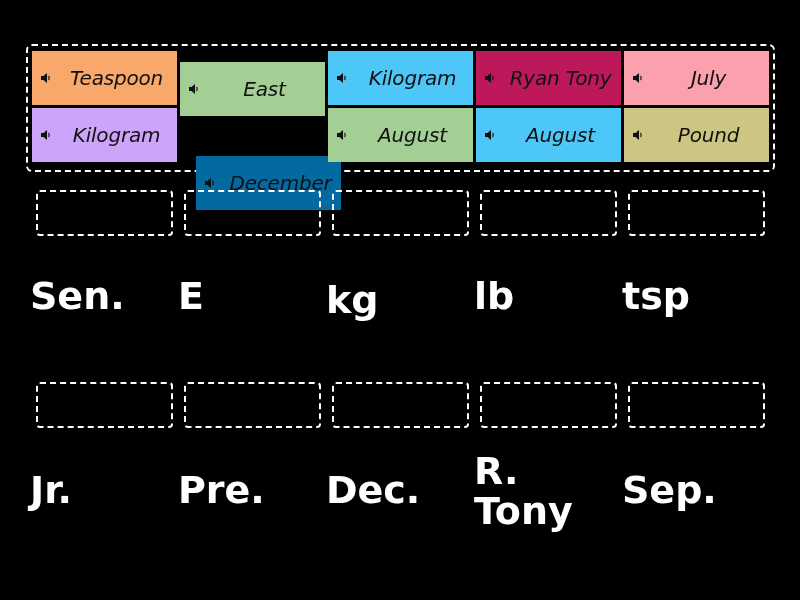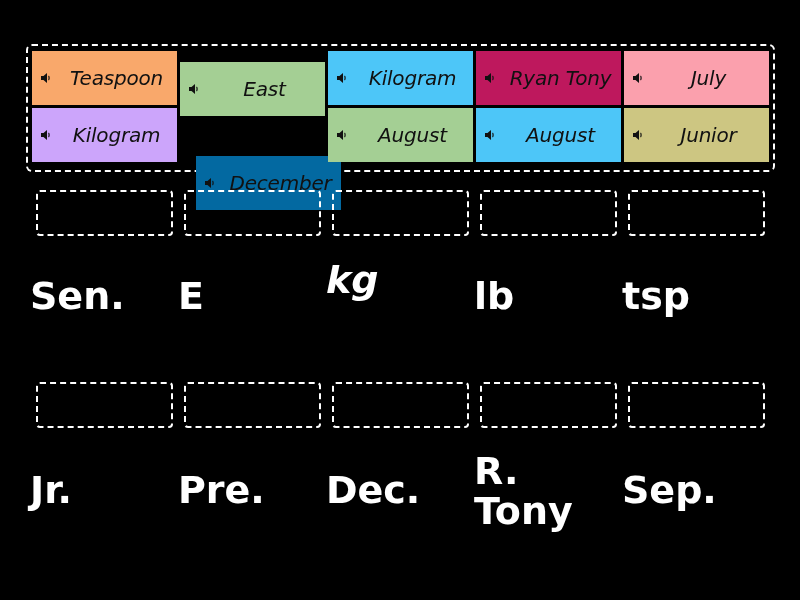--- a/index.html
+++ b/index.html
@@ -117,39 +117,39 @@
       </span>
       <span class="lbl">August</span>
     </div>
     <div class="tile" style="left: 624px; top: 108px; background: rgb(205, 198, 130);">
       <span class="spk">
         <svg width="12" height="12" viewBox="0 0 12 12">
           <path d="M1 4h2.5L7 1v10L3.5 8H1z" fill="#111"></path>
           <path d="M8.5 4c0.8 0.6 0.8 3.4 0 4" stroke="#111" stroke-width="1.2" fill="none"></path>
         </svg>
       </span>
-      <span class="lbl">Junior</span>
+      <span class="lbl">Pound</span>
     </div>
   </div>
 <div id="slots">
     <div class="slot" style="left: 36px; top: 190px;"></div>
     <div class="slot" style="left: 184px; top: 190px;"></div>
     <div class="slot" style="left: 332px; top: 190px;"></div>
     <div class="slot" style="left: 480px; top: 190px;"></div>
     <div class="slot" style="left: 628px; top: 190px;"></div>
     <div class="slot" style="left: 36px; top: 382px;"></div>
     <div class="slot" style="left: 184px; top: 382px;"></div>
     <div class="slot" style="left: 332px; top: 382px;"></div>
     <div class="slot" style="left: 480px; top: 382px;"></div>
     <div class="slot" style="left: 628px; top: 382px;"></div>
   </div>
 <div id="targets">
     <div class="target" style="left: 30px; top: 276px; white-space: pre-line;">Sen.</div>
     <div class="target" style="left: 178px; top: 276px; white-space: pre-line;">E</div>
-    <div class="target" style="left: 326px; top: 260px; white-space: pre-line; font-style: italic;">kg</div>
+    <div class="target" style="left: 326px; top: 280px; white-space: pre-line;">kg</div>
     <div class="target" style="left: 474px; top: 276px; white-space: pre-line;">lb</div>
     <div class="target" style="left: 622px; top: 276px; white-space: pre-line;">tsp</div>
     <div class="target" style="left: 30px; top: 470px; white-space: pre-line;">Jr.</div>
     <div class="target" style="left: 178px; top: 470px; white-space: pre-line;">Pre.</div>
     <div class="target" style="left: 326px; top: 470px; white-space: pre-line;">Dec.</div>
     <div class="target" style="left: 474px; top: 451px; white-space: pre-line;">R.
 Tony</div>
     <div class="target" style="left: 622px; top: 470px; white-space: pre-line;">Sep.</div>
   </div>
 

